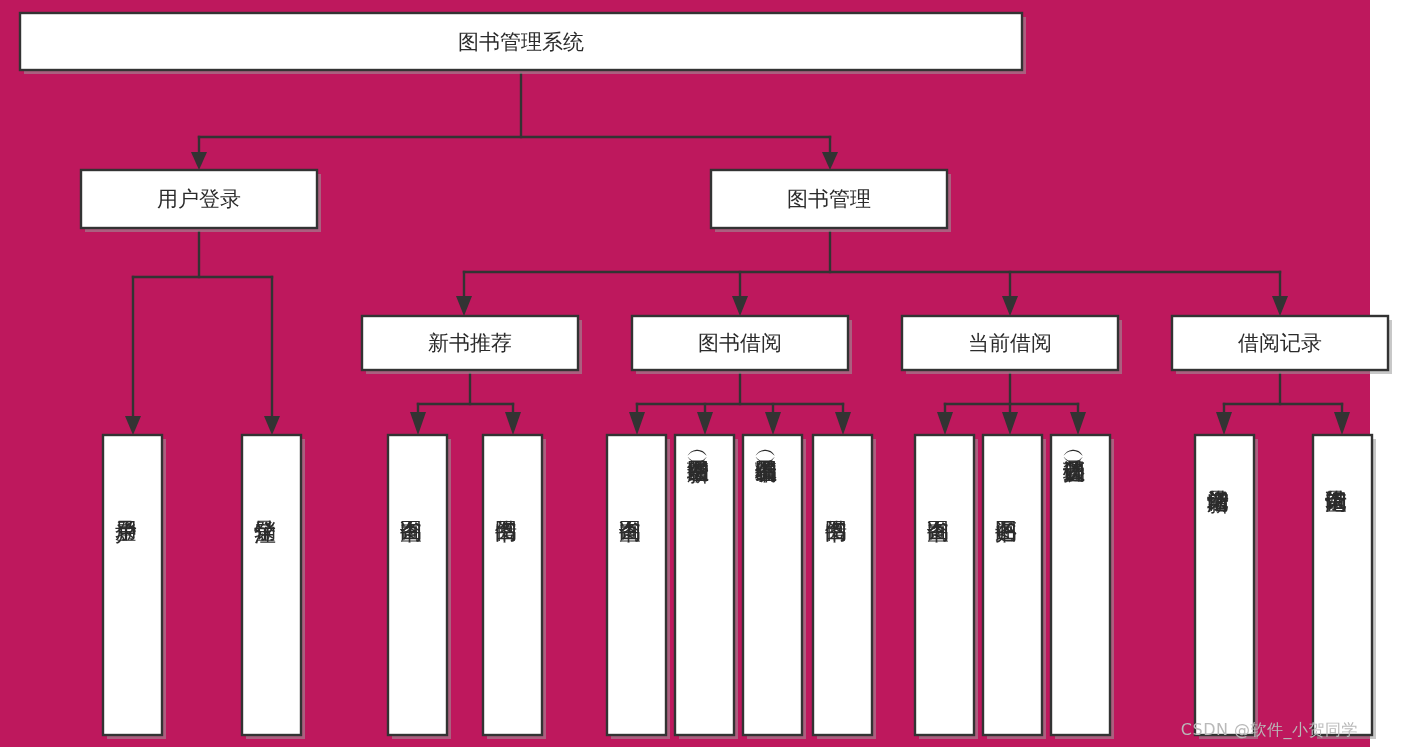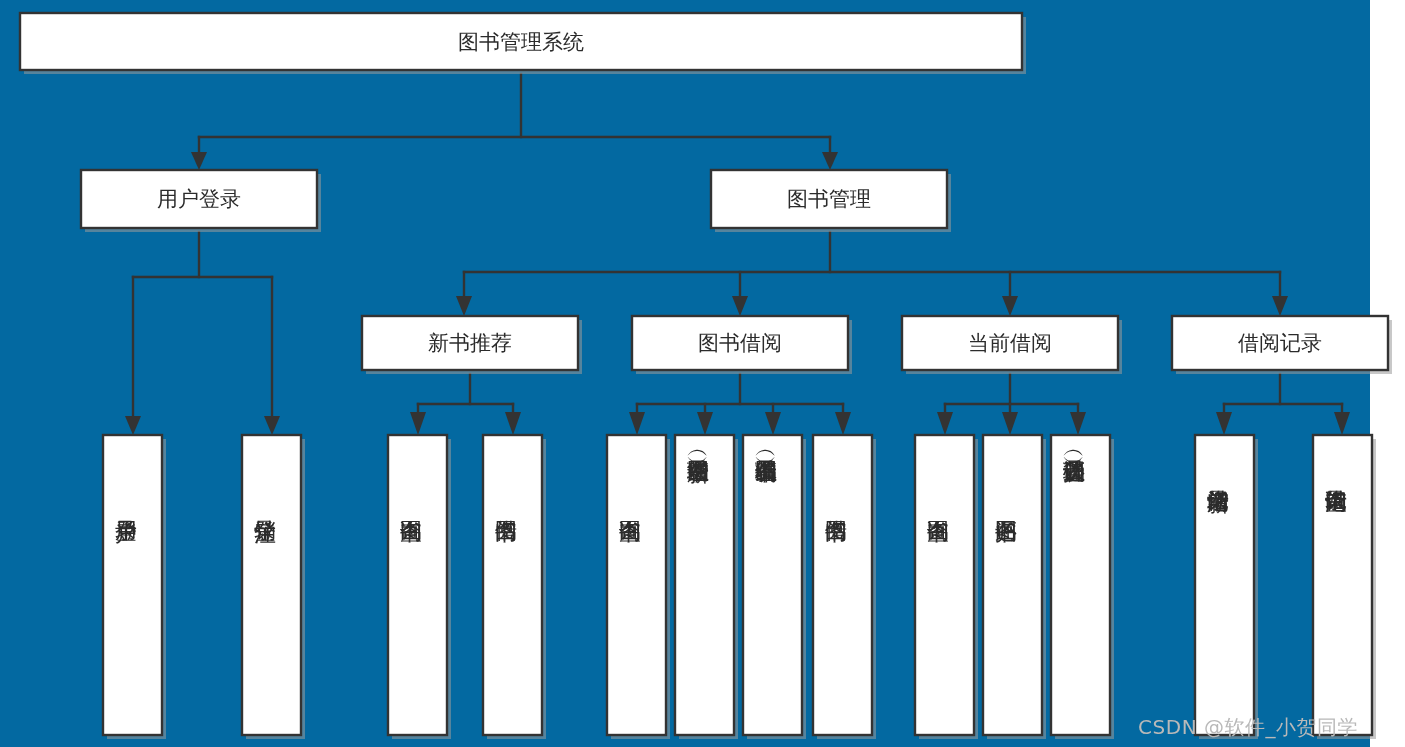--- a/index.html
+++ b/index.html
@@ -10,21 +10,21 @@
   body {
     width: 1405px;
     height: 747px;
     overflow: hidden;
     font-family: "DejaVu Sans", "Liberation Sans", sans-serif;
   }
   #diagram-root {
     position: relative;
     width: 1370px;
     height: 747px;
-    background: #0369a1;
+    background: #be185d;
   }
   svg#tree-svg {
     position: absolute;
     left: 0;
     top: 0;
     width: 1405px;
     height: 747px;
     display: block;
   }
   .node-box {
@@ -51,21 +51,21 @@
     font-size: 21px;
     fill: #2b2b2b;
     text-anchor: middle;
     dominant-baseline: middle;
   }
   .watermark-text {
     position: absolute;
     right: 12px;
     bottom: 6px;
     font-family: "DejaVu Sans", "Liberation Sans", sans-serif;
-    font-size: 20px;
+    font-size: 16px;
     color: #b9b9b9;
     white-space: nowrap;
     letter-spacing: 0.5px;
     pointer-events: none;
   }
   .vlabel {
     position: absolute;
     writing-mode: vertical-rl;
     text-orientation: upright;
     font-family: "DejaVu Sans", "Liberation Sans", sans-serif;

